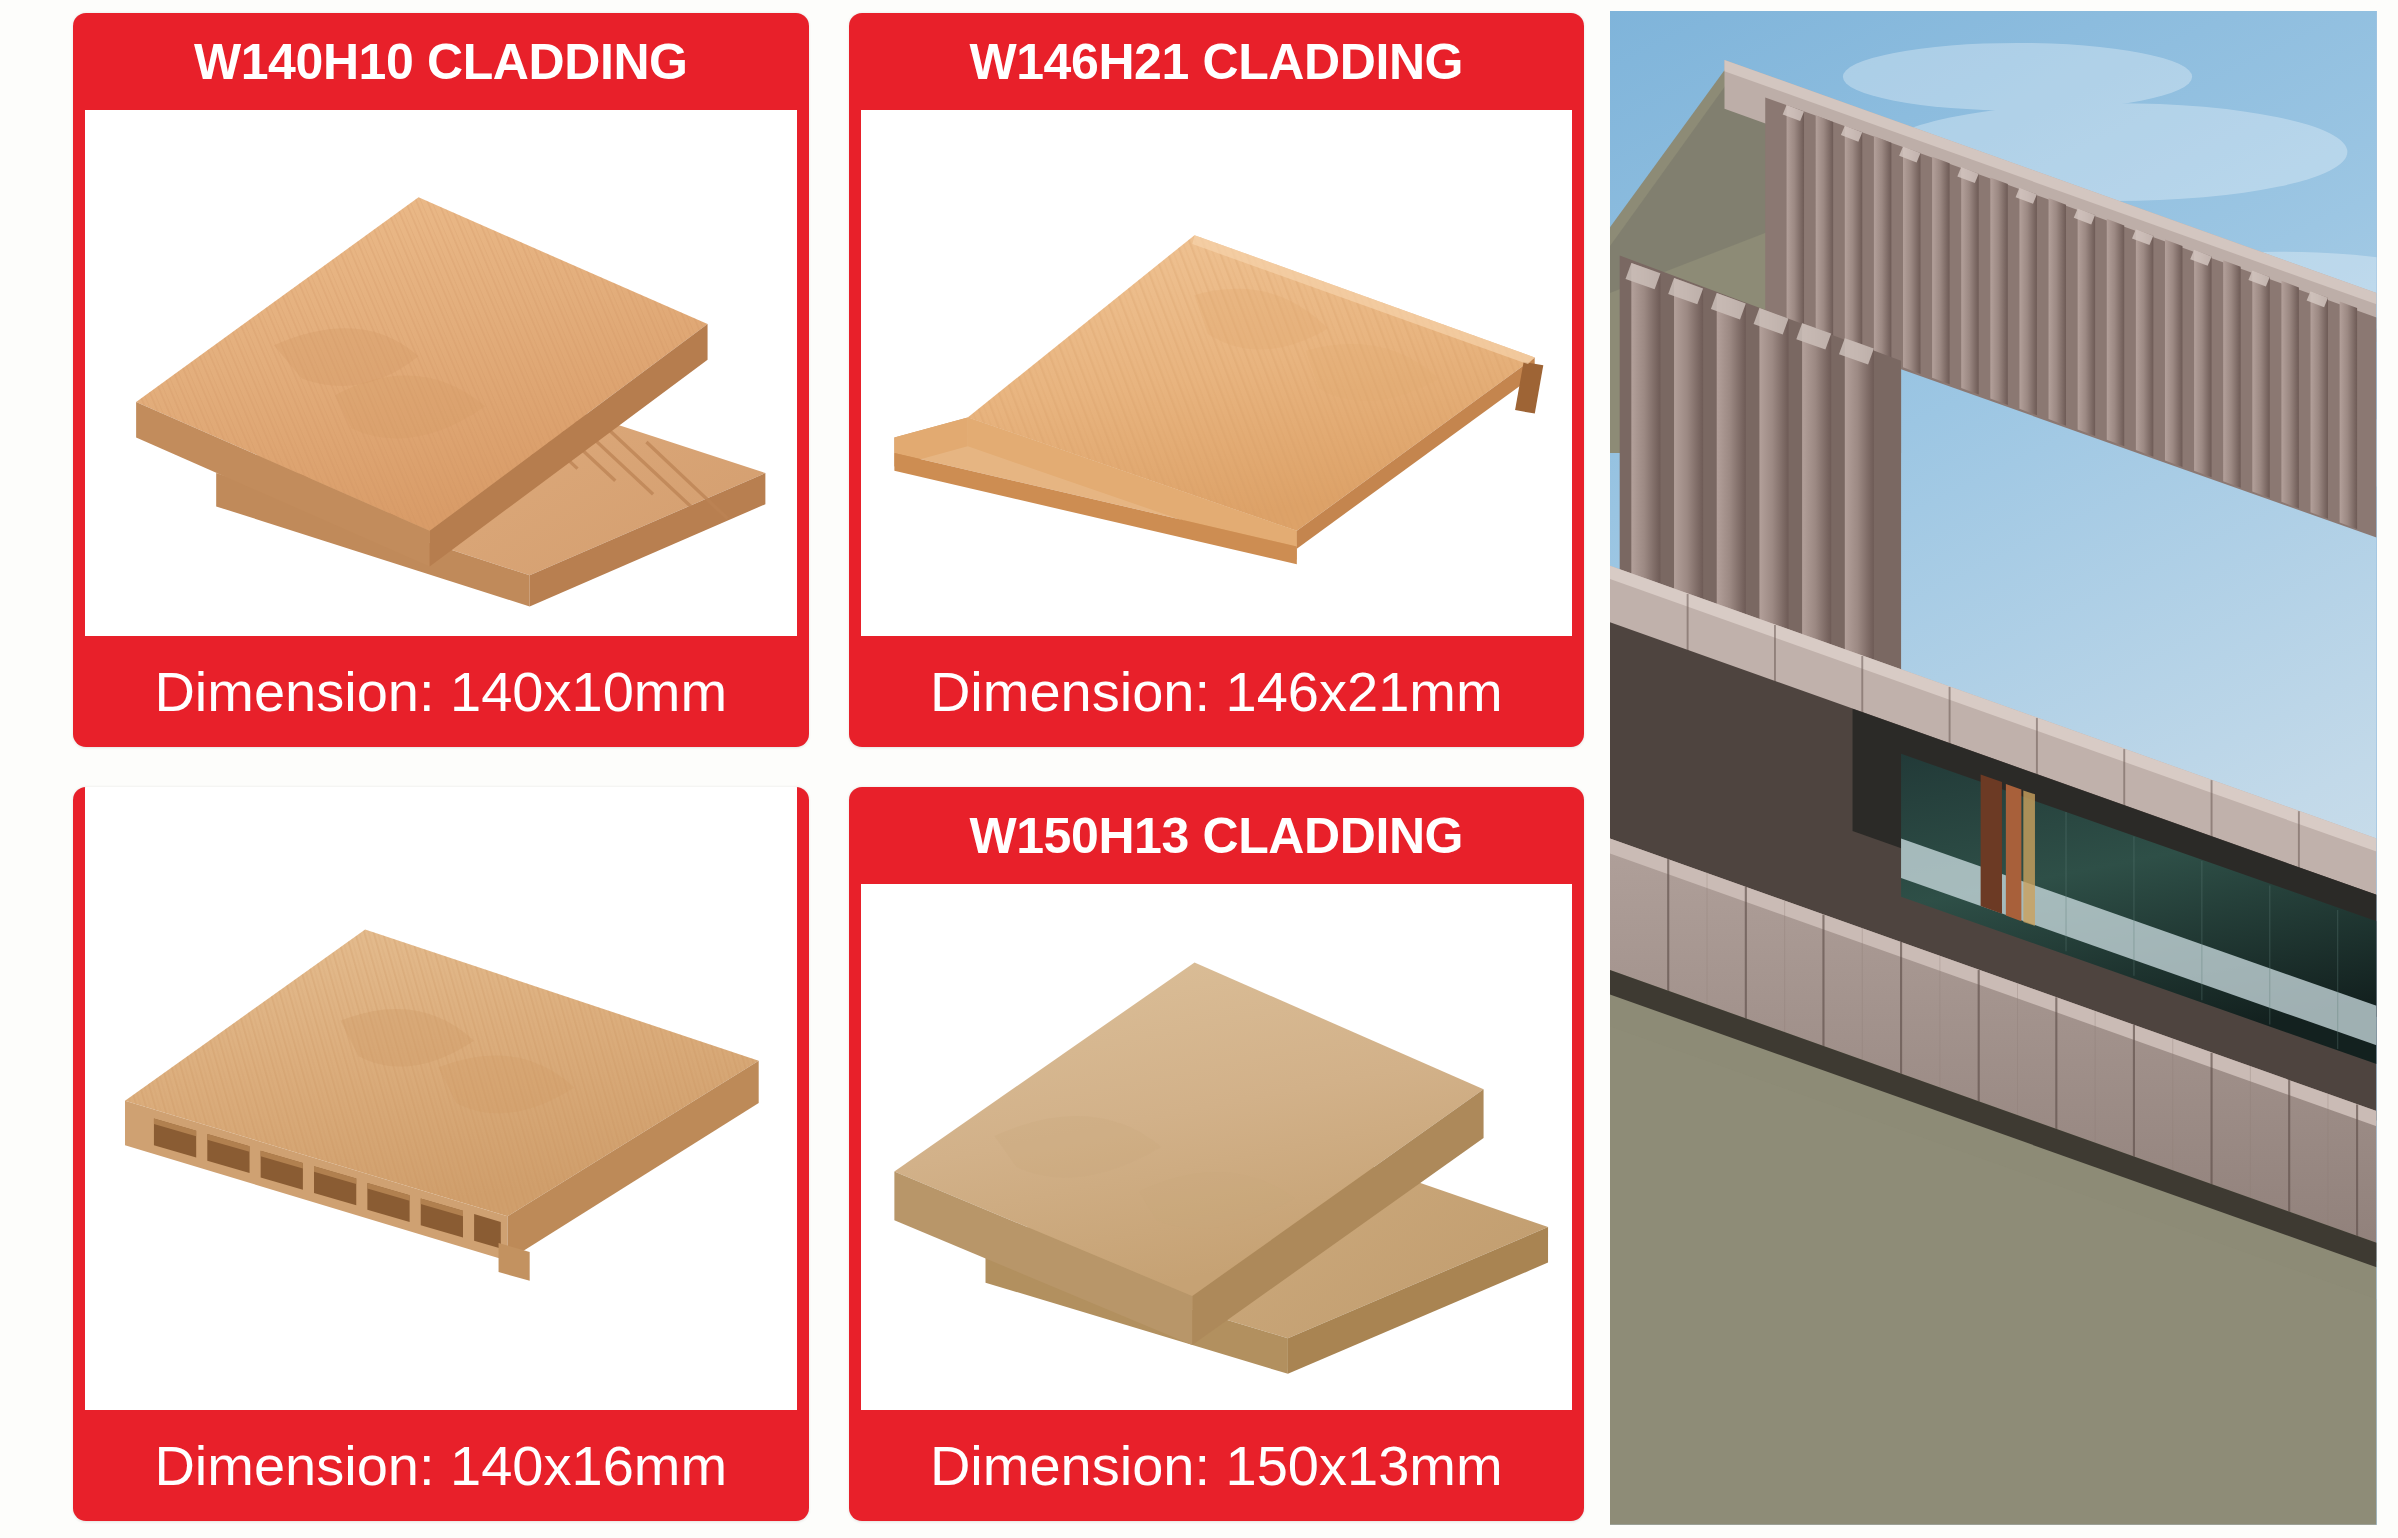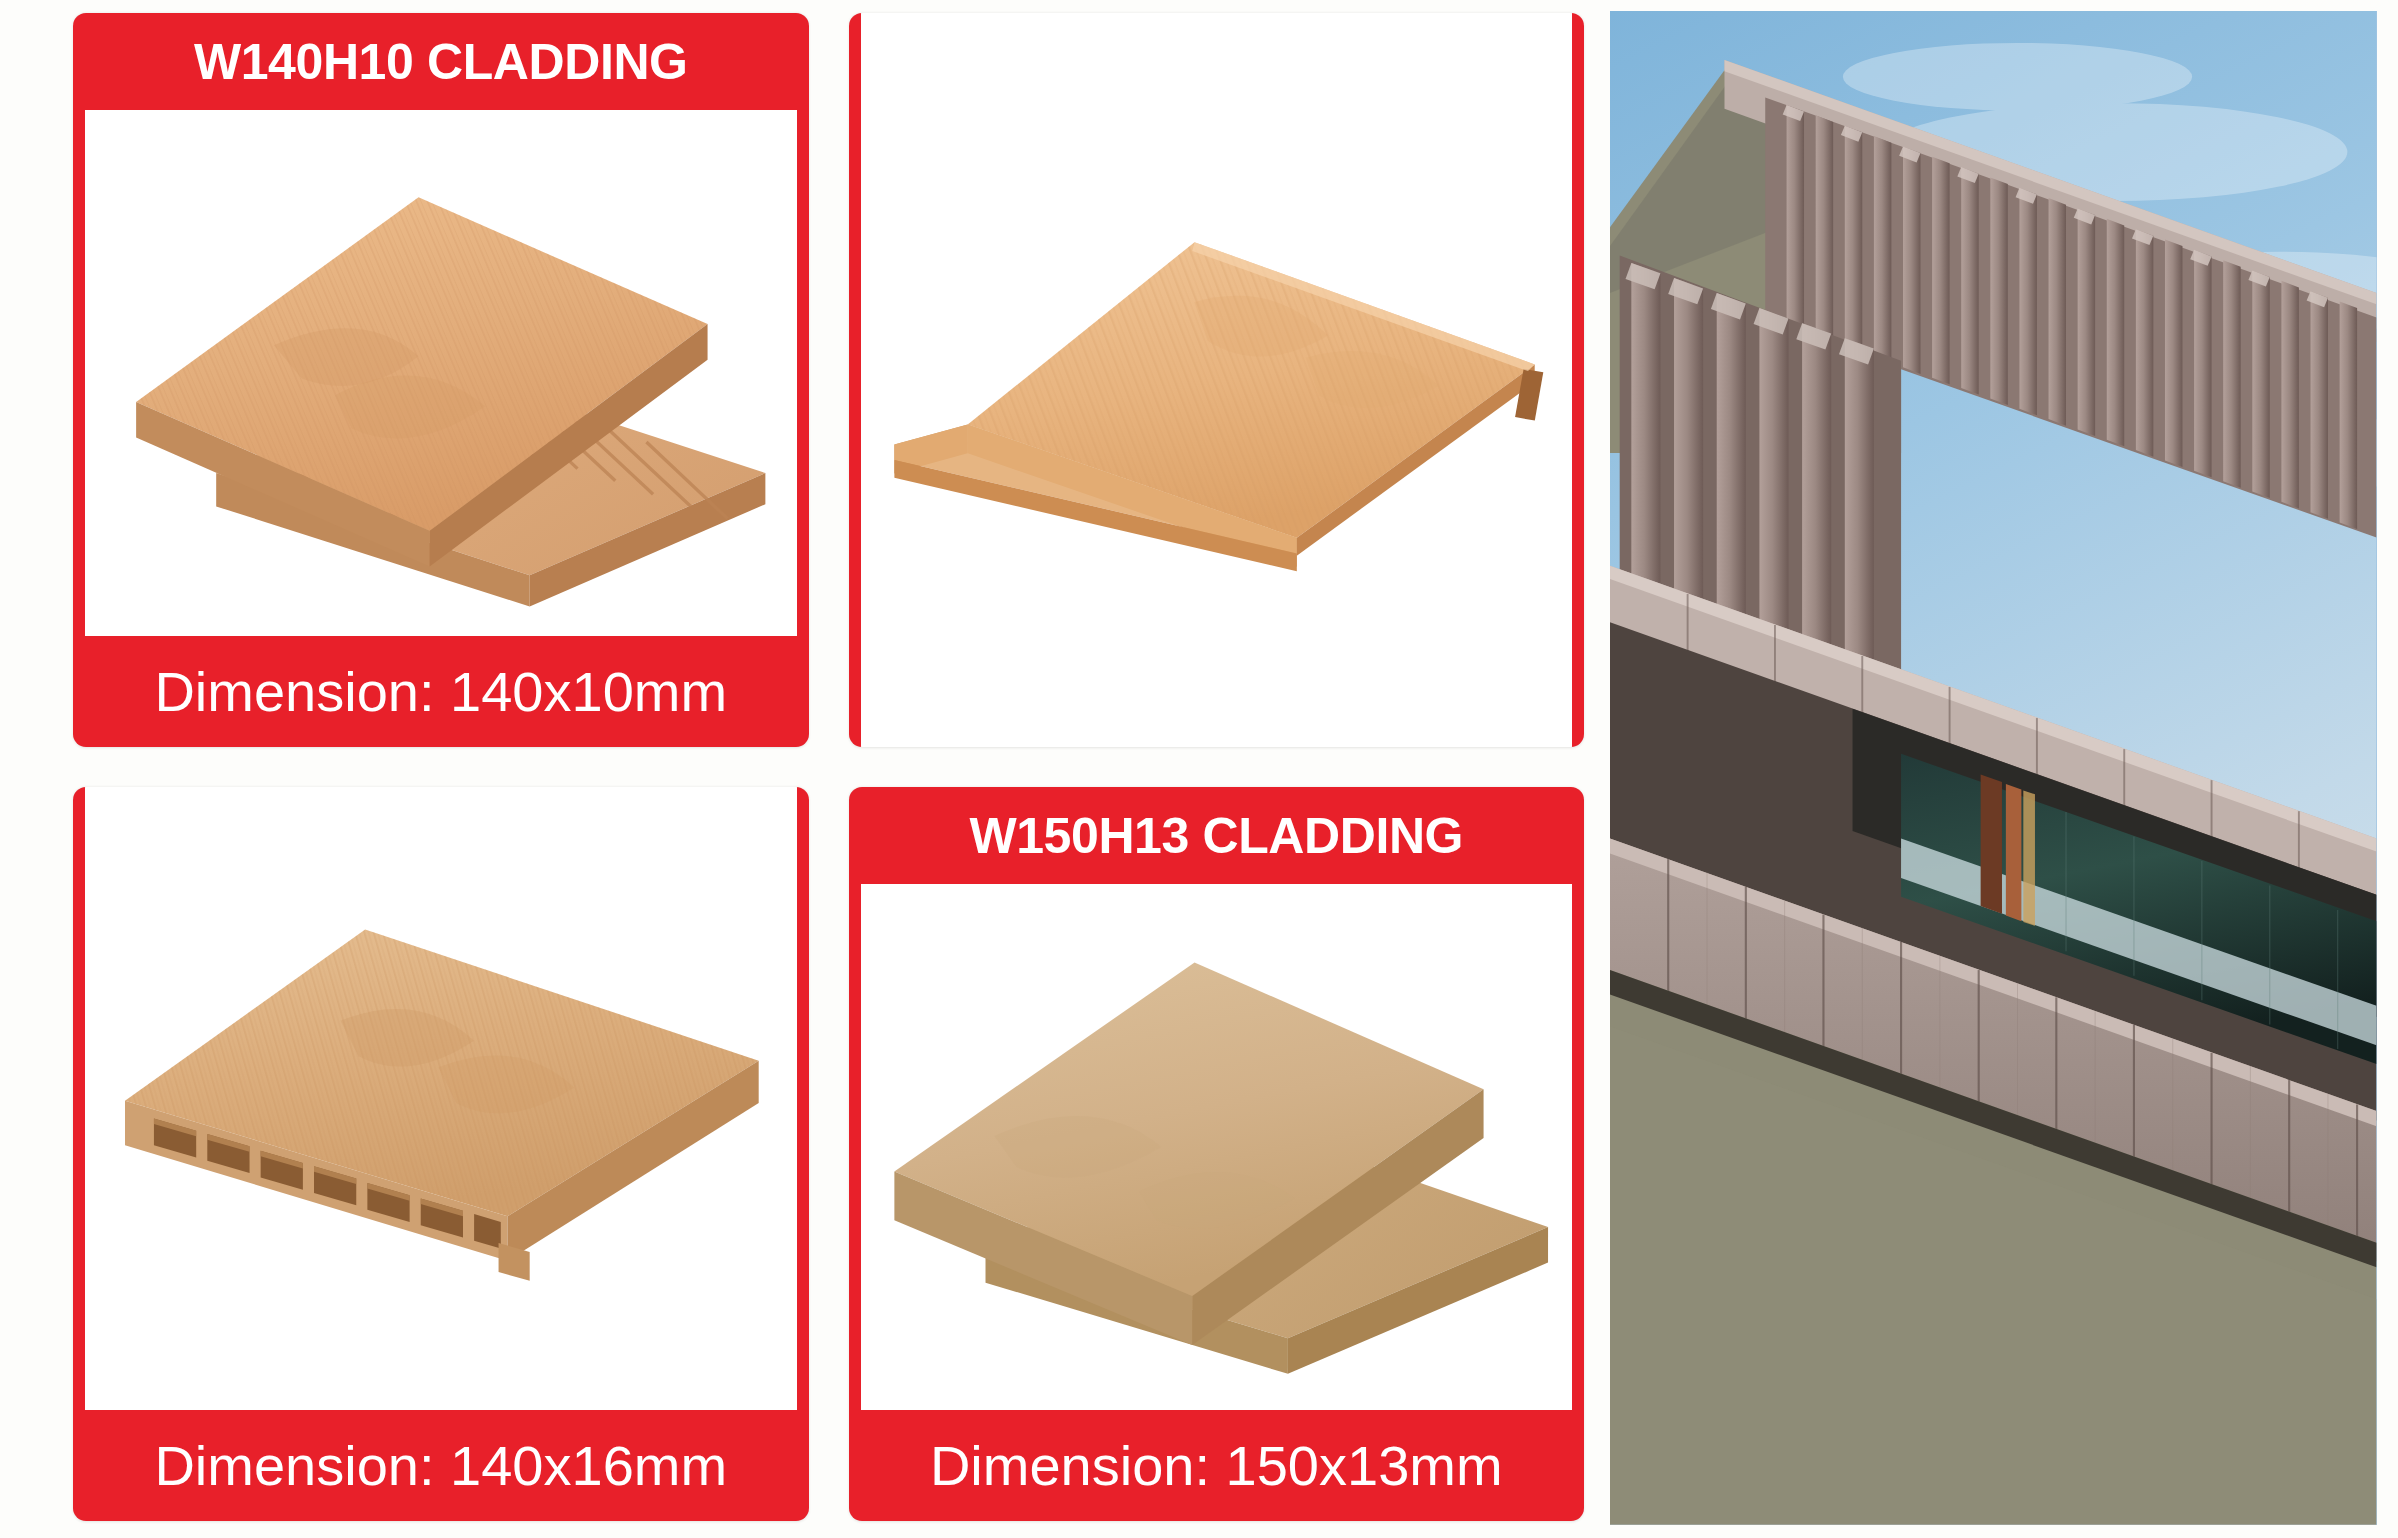--- a/index.html
+++ b/index.html
@@ -148,20 +148,21 @@
               <path d="M170,185 Q250,150 300,195 Q250,235 195,215 Z" fill="#d59b66" opacity="0.35"></path>
               <path d="M225,230 Q300,190 360,240 Q295,285 240,260 Z" fill="#d59b66" opacity="0.28"></path>
             </g>
           </svg>
         </div>
       </div>
       <div class="card-dim">Dimension: 140x10mm</div>
     </div>
 
     <div class="card">
+      <div class="card-title">W146H21 CLADDING</div>
       <div class="card-photo">
         <div class="art">
           <svg viewBox="0 0 640 420" preserveAspectRatio="xMidYMid meet">
             <defs>
               <linearGradient id="g2face" x1="0" y1="0" x2="0.3" y2="1">
                 <stop offset="0" stop-color="#f0c495"></stop>
                 <stop offset="0.55" stop-color="#e8b47f"></stop>
                 <stop offset="1" stop-color="#dda268"></stop>
               </linearGradient>
               <pattern id="grain2" width="11" height="420" patternUnits="userSpaceOnUse" patternTransform="rotate(-21)">
@@ -183,20 +184,21 @@
               <polygon points="606,196 392,352 392,368 606,212" fill="#c4854e"></polygon>
               <rect x="596" y="200" width="18" height="44" fill="#9e6435" transform="rotate(10 596 200)"></rect>
 
               <polygon points="300,86 606,196 600,202 298,94" fill="#f6d3ab" opacity="0.7"></polygon>
               <path d="M300,140 Q370,120 420,170 Q360,205 312,175 Z" fill="#e0a96f" opacity="0.30"></path>
               <path d="M400,190 Q470,170 520,215 Q458,250 412,224 Z" fill="#e0a96f" opacity="0.26"></path>
             </g>
           </svg>
         </div>
       </div>
+      <div class="card-dim">Dimension: 146x21mm</div>
     </div>
 
     <div class="card">
       <div class="card-photo">
         <div class="art">
           <svg viewBox="0 0 640 420" preserveAspectRatio="xMidYMid meet">
             <defs>
               <linearGradient id="g3face" x1="0" y1="0" x2="0.35" y2="1">
                 <stop offset="0" stop-color="#e6bf92"></stop>
                 <stop offset="0.5" stop-color="#dcae7d"></stop>

